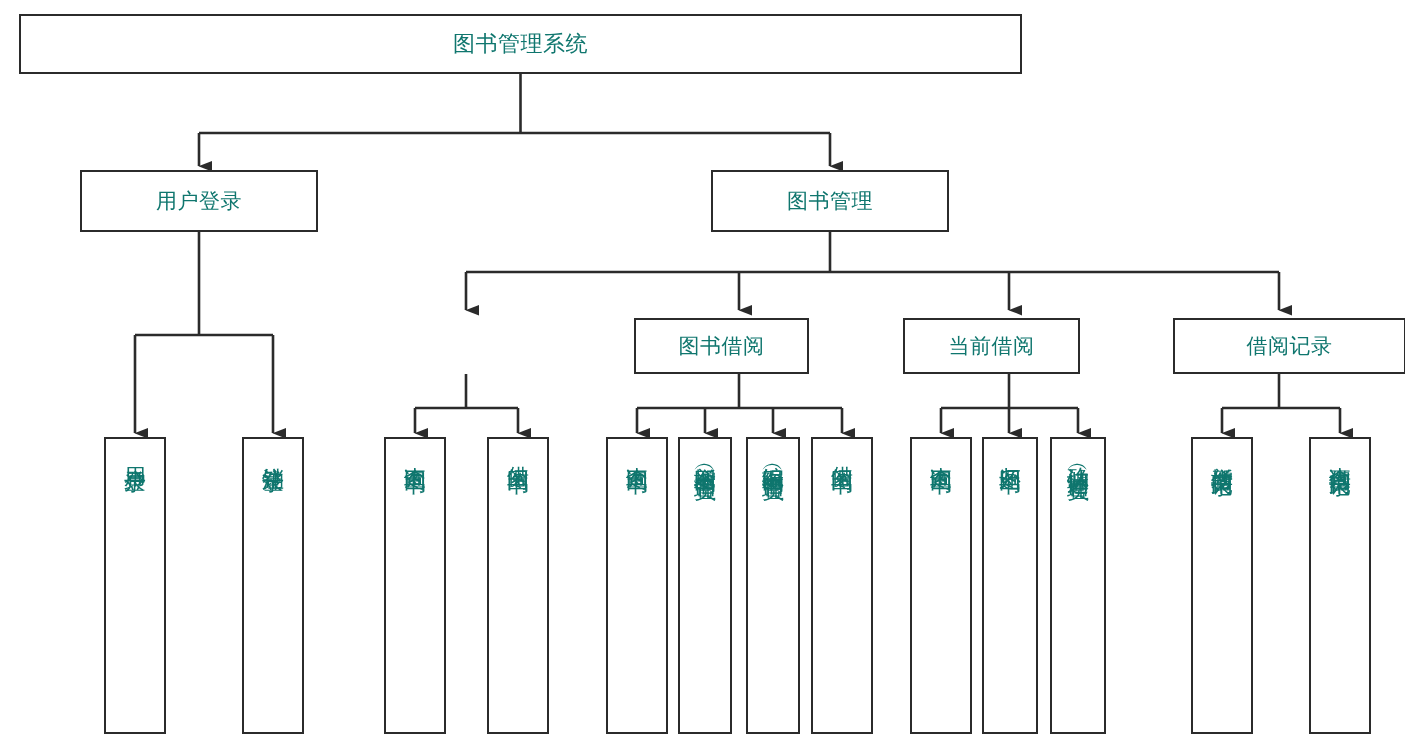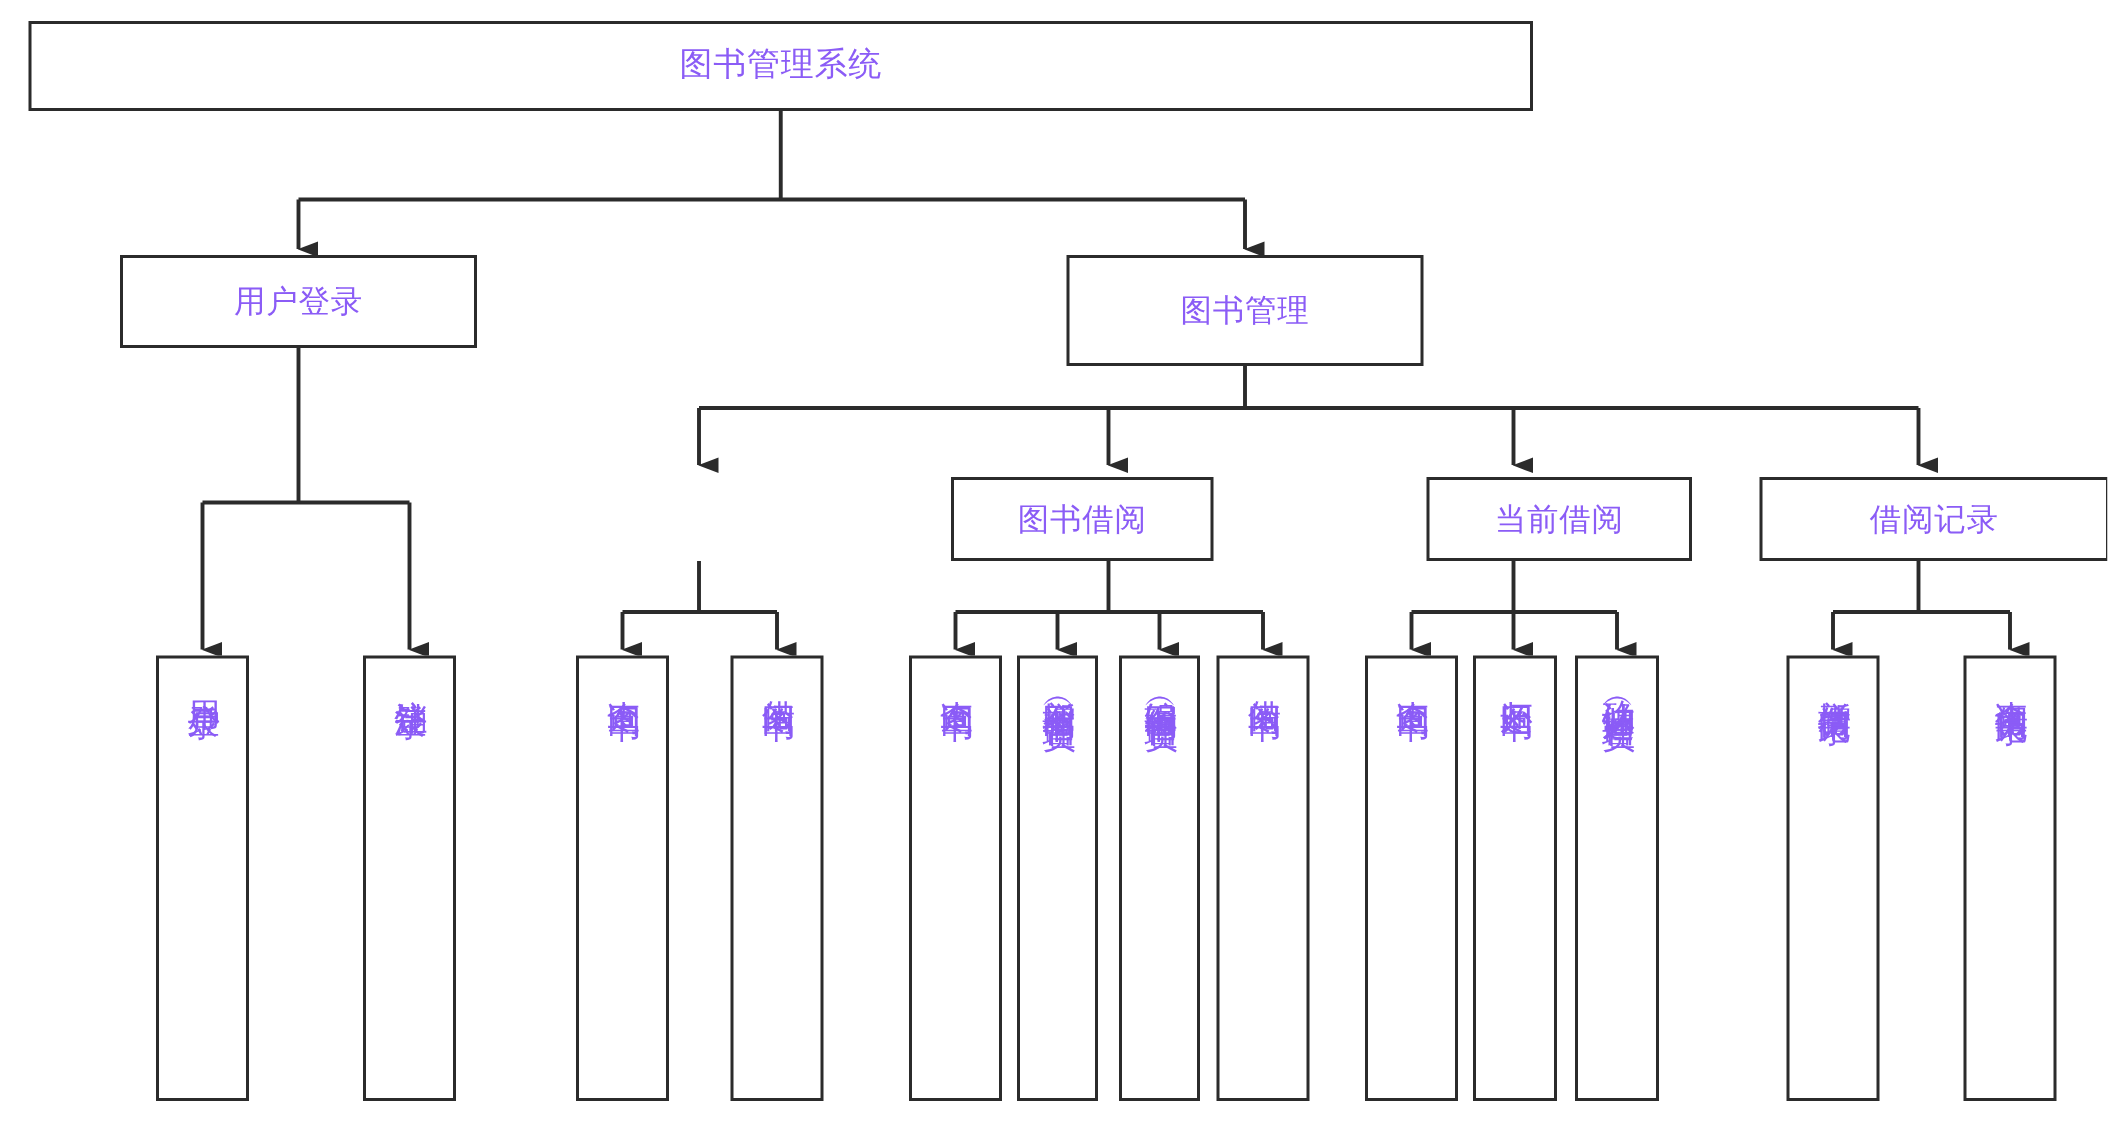--- a/index.html
+++ b/index.html
@@ -30,21 +30,21 @@
     border:2.5px solid #2b2b2b;
     display:flex;
     align-items:center;
     justify-content:center;
     z-index:3;
   }
   .node .label{
     display:block;
     text-align:center;
     line-height:1.16;
-    color:#8b5cf6;
+    color:#0f766e;
     white-space:nowrap;
   }
   
   .node.horiz .label{
     font-size:21px;
     letter-spacing:0.5px;
   }
   .node.root .label{ font-size:22px; }
   
   .node.vert{
@@ -127,28 +127,28 @@
     </g>
   </svg>
 
   <div class="node horiz root" style="left:19px; top:14px; width:1003px; height:60px;">
     <span class="label">图书管理系统</span>
   </div>
 
   <div class="node horiz" style="left:80px; top:170px; width:238px; height:62px;">
     <span class="label">用户登录</span>
   </div>
-  <div class="node horiz" style="left:711px; top:170px; width:238px; height:74px;">
+  <div class="node horiz" style="left:711px; top:170px; width:238px; height:62px;">
     <span class="label">图书管理</span>
   </div>
 
   <div class="node horiz" style="left:634px; top:318px; width:175px; height:56px;">
     <span class="label">图书借阅</span>
   </div>
-  <div class="node horiz" style="left:903px; top:318px; width:177px; height:56px;margin-left:48px;">
+  <div class="node horiz" style="left:903px; top:318px; width:177px; height:56px;">
     <span class="label">当前借阅</span>
   </div>
   <div class="node horiz" style="left:1173px; top:318px; width:233px; height:56px;">
     <span class="label">借阅记录</span>
   </div>
 
   <div class="node vert" style="left:104px; top:437px; width:62px; height:297px;">
     <span class="label">用户登录</span>
   </div>
   <div class="node vert" style="left:242px; top:437px; width:62px; height:297px;">

